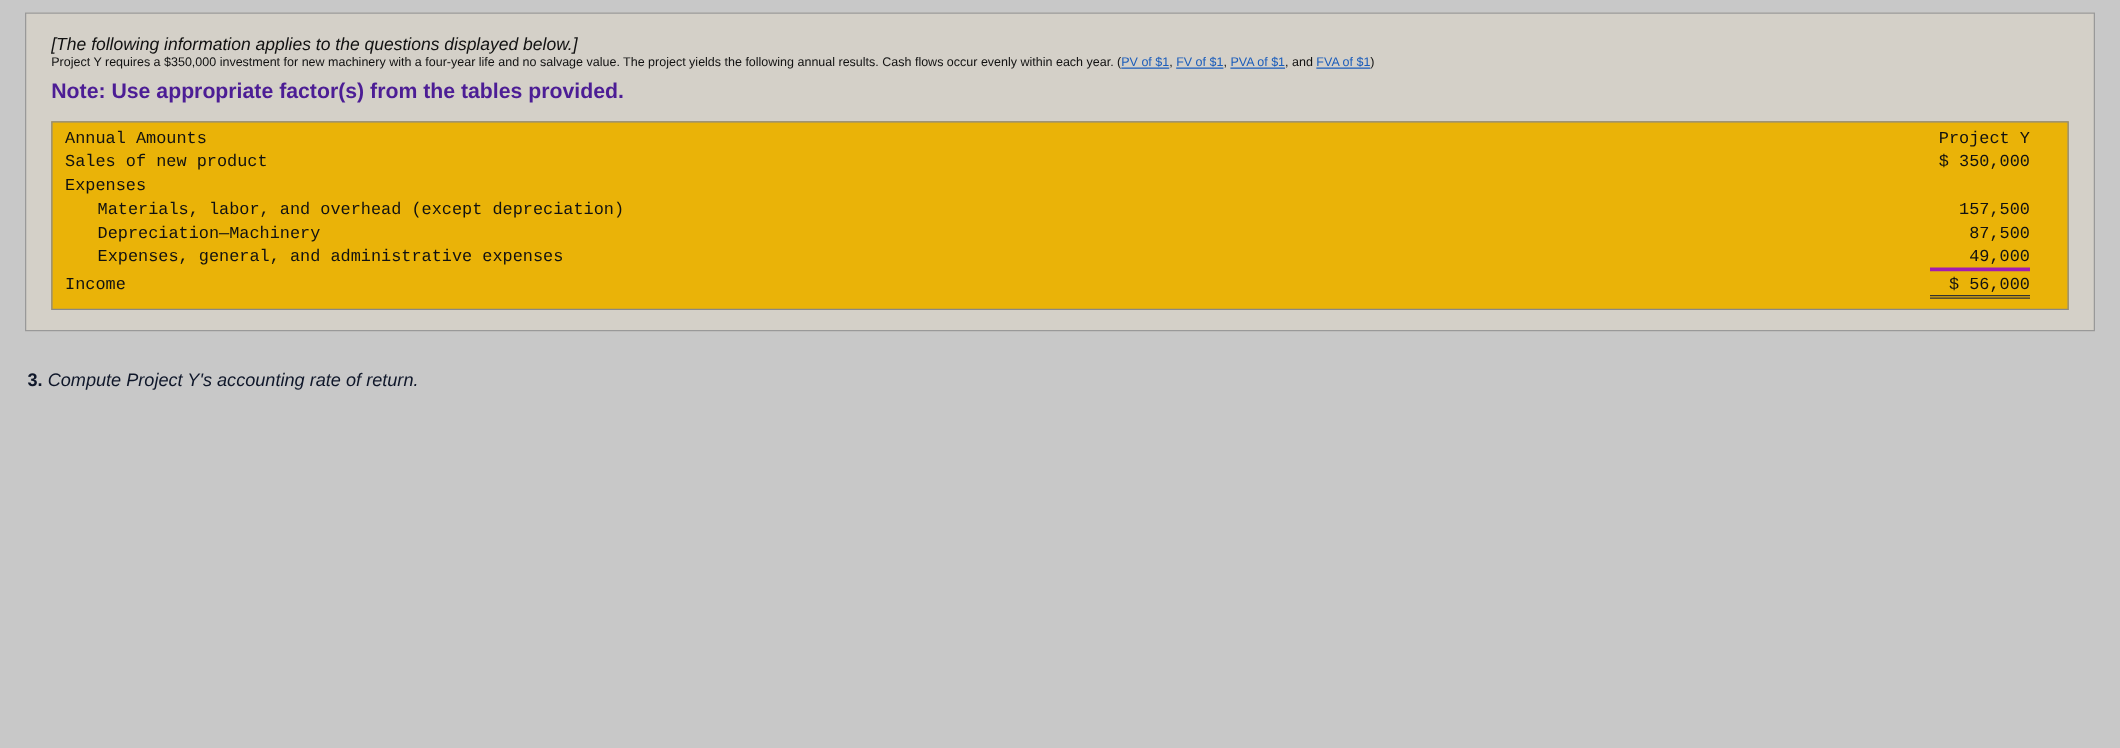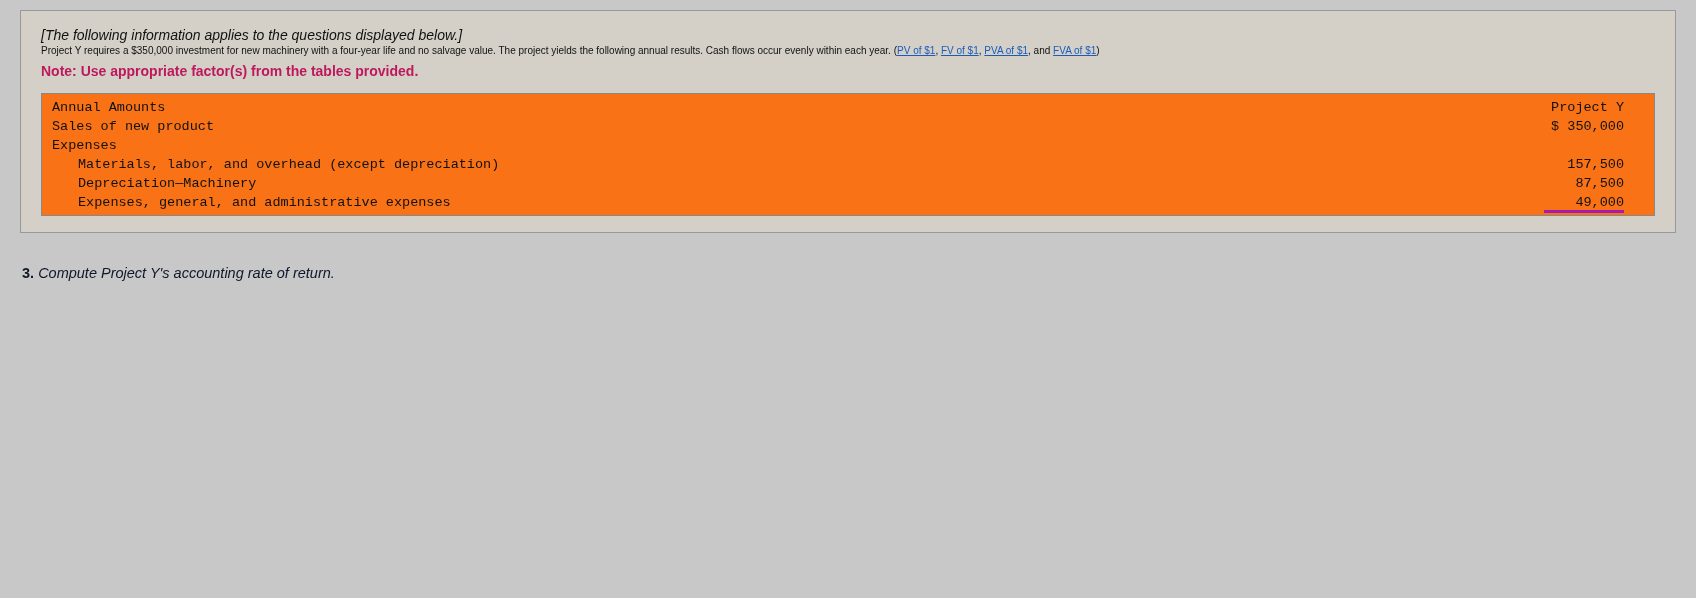--- a/index.html
+++ b/index.html
@@ -38,28 +38,28 @@
       margin-bottom: 4px;
     }
 
     .description-text a {
       color: #1a5cbb;
       text-decoration: underline;
     }
 
     .bold-note {
       font-weight: bold;
-      font-size: 14px;
-      color: #be185d;
+      font-size: 17px;
+      color: #4c1d95;
       margin-bottom: 14px;
     }
 
     .table-container {
       border: 1px solid #888;
-      background-color: #f97316;
+      background-color: #eab308;
       padding: 0;
       margin-top: 6px;
     }
 
     .data-table {
       width: 100%;
       border-collapse: collapse;
       font-family: 'Courier New', Courier, monospace;
       font-size: 13.5px;
       color: #111;
@@ -157,20 +157,24 @@
           <td class="value-col">157,500</td>
         </tr>
         <tr>
           <td class="label-col indent2">Depreciation—Machinery</td>
           <td class="value-col">87,500</td>
         </tr>
         <tr>
           <td class="label-col indent2">Expenses, general, and administrative expenses</td>
           <td class="value-col"><span class="underline-value">49,000</span></td>
         </tr>
+        <tr>
+          <td class="label-col" style="padding-bottom: 8px;">Income</td>
+          <td class="value-col" style="padding-bottom: 8px;"><span class="double-underline-value">$ 56,000</span></td>
+        </tr>
       </tbody>
     </table>
   </div>
 </div>
 
 <p class="bottom-question">
   <strong>3.</strong>
   <span>Compute Project Y's accounting rate of return.</span>
 </p>
 

